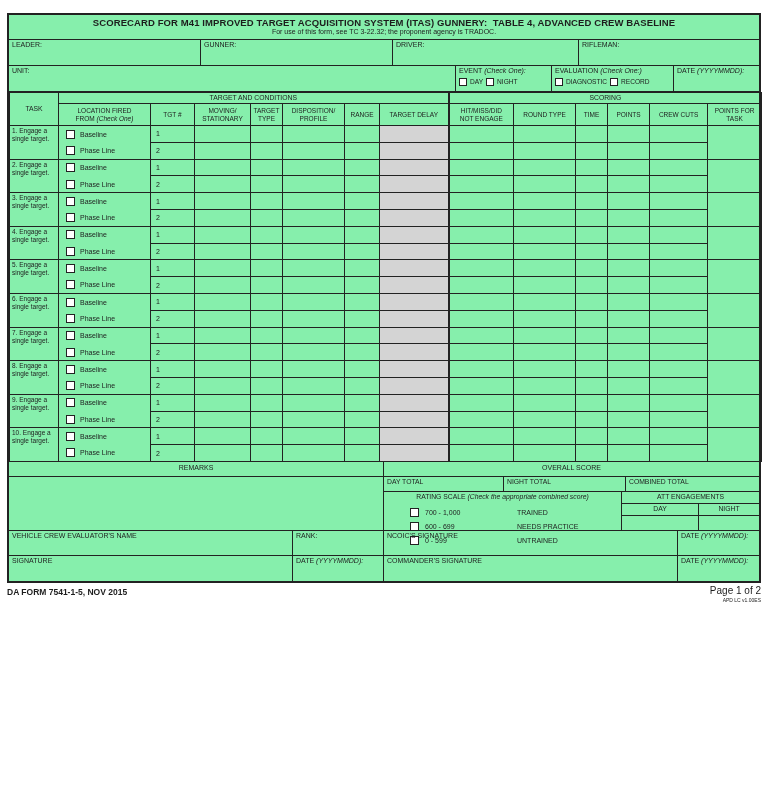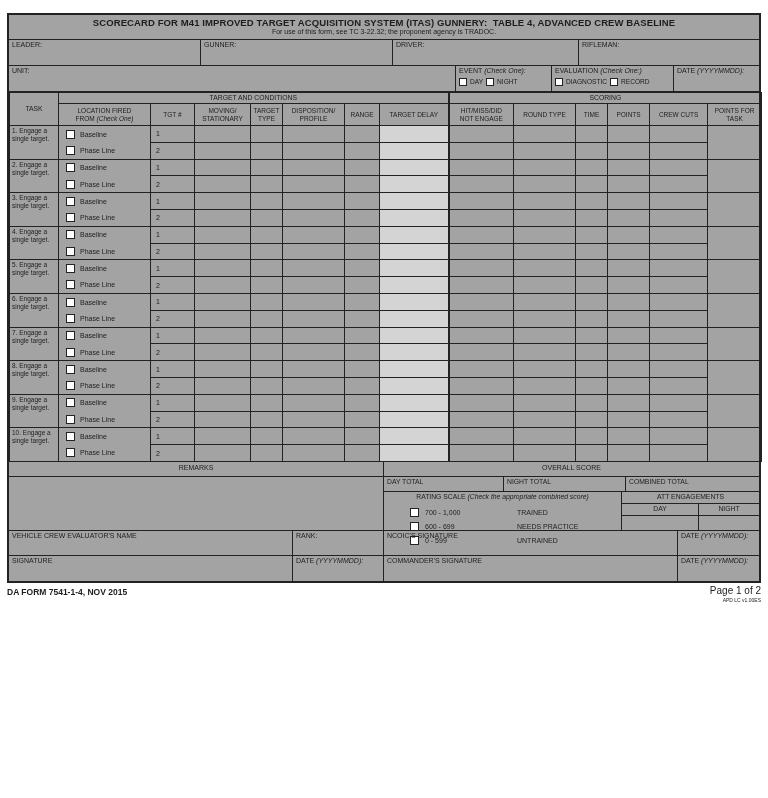--- a/index.html
+++ b/index.html
@@ -1,19 +1,19 @@
 <!DOCTYPE html>
 <html><head>
 <meta charset="utf-8">
 <style>
   html,body{margin:0;padding:0;background:#fff;}
   body{width:768px;height:798px;font-family:"Liberation Sans",sans-serif;color:#1d1d1d;}
   .page{position:relative;width:768px;height:798px;background:#fff;overflow:hidden;}
   .formbox{position:absolute;left:7px;top:13px;width:754px;height:570px;border:2px solid #222;
-           box-sizing:border-box;display:flex;flex-direction:column;background:#a3a3a3;}
+           box-sizing:border-box;display:flex;flex-direction:column;background:#86efac;}
   .it{font-style:italic;}
   
   .title-sec{height:25px;border-bottom:1px solid #222;text-align:center;box-sizing:border-box;padding-top:2px;}
   .title-main{font-size:9.5px;font-weight:bold;letter-spacing:.1px;white-space:pre-wrap;line-height:11px;}
   .title-sub{font-size:7px;line-height:8px;}
   
   .hrow{display:flex;border-bottom:1px solid #222;box-sizing:border-box;}
   .crew-row{height:26px;}
   .unit-row{height:26px;}
   .hcell{border-right:1px solid #222;box-sizing:border-box;font-size:7px;padding:1px 3px;line-height:8px;}
@@ -654,19 +654,19 @@
         <span>COMMANDER'S SIGNATURE</span>
       </div>
       <div class="sig-cell w4">
         <span><span>DATE</span> <span class="it">(YYYYMMDD):</span></span>
       </div>
     </div>
 
   </div>
 
   <div class="footer">
-    <div class="form-id">DA FORM 7541-1-4, NOV 2015</div>
+    <div class="form-id">DA FORM 7541-1-5, NOV 2015</div>
     <div class="footer-right">
       <div class="page-num">Page 1 of 2</div>
       <div class="apd">APD LC v1.00ES</div>
     </div>
   </div>
 </div>
 
 </body></html>

